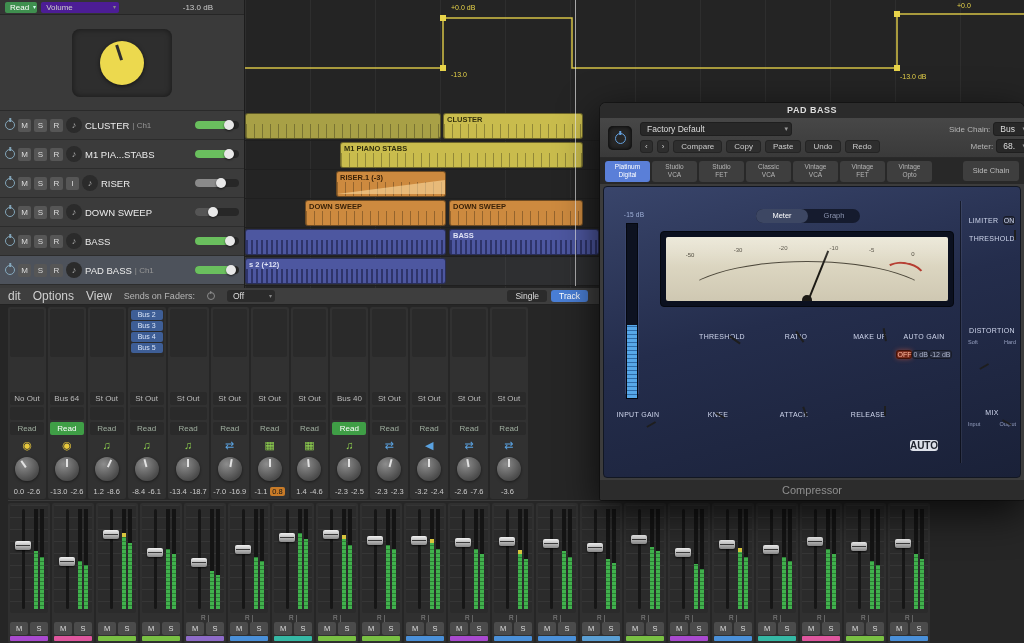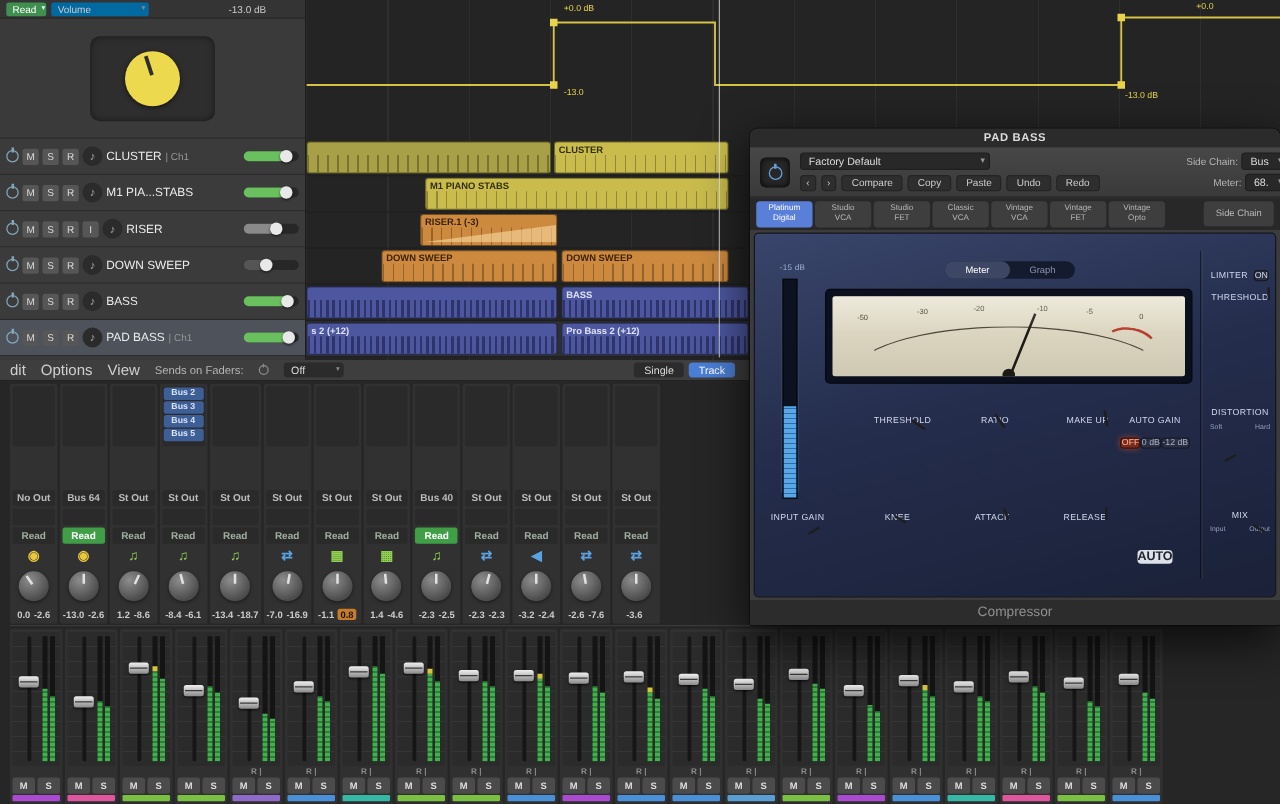--- a/index.html
+++ b/index.html
@@ -4,21 +4,21 @@
 <style>
   * { margin:0; padding:0; box-sizing:border-box; }
   html,body { width:1024px; height:643px; overflow:hidden; background:#262626;
     font-family:"Liberation Sans", sans-serif; -webkit-font-smoothing:antialiased; }
 
   
   #track-panel { position:absolute; left:0; top:0; width:245px; height:288px; background:#3a3a3a; border-right:1px solid #1d1d1d; z-index:5; }
   .tp-toolbar { height:15px; background:#343434; display:flex; align-items:center; gap:4px; padding:0 5px; border-bottom:1px solid #262626; }
   .tb-read { background:#3f8f4f; color:#fff; font-size:8px; height:11px; line-height:11px; padding:0 8px 0 5px; border-radius:2px; position:relative; }
   .tb-read::after { content:"▾"; position:absolute; right:1px; top:0; font-size:6px; color:#cfe; }
-  .tb-dd { background:#0369a1; color:#ccc; font-size:8px; height:11px; line-height:11px; padding:0 12px 0 5px; border-radius:2px; position:relative; min-width:78px; }
+  .tb-dd { background:#4c1d95; color:#ccc; font-size:8px; height:11px; line-height:11px; padding:0 12px 0 5px; border-radius:2px; position:relative; min-width:78px; }
   .tb-dd::after { content:"▾"; position:absolute; right:3px; top:0; font-size:6px; color:#888; }
   .tb-val { margin-left:auto; font-size:8px; color:#ccc; padding-right:26px; }
   .tp-display { height:96px; background:#3a3a3a; display:flex; align-items:center; justify-content:center; border-bottom:1px solid #2a2a2a; }
   .knob-screen { width:100px; height:68px; background:#2e2e2e; border-radius:8px; display:flex; align-items:center; justify-content:center; box-shadow:inset 0 0 6px rgba(0,0,0,.5); }
   .big-knob { width:44px; height:44px; border-radius:50%; background:#ecd94e; position:relative; box-shadow:0 1px 4px rgba(0,0,0,.6); }
   .big-knob::after { content:""; position:absolute; left:50%; top:3px; width:3px; height:16px; margin-left:-1.5px; background:#2e2e2e; transform-origin:50% 19px; transform:rotate(-18deg); }
   .trow { height:29px; display:flex; align-items:center; gap:3px; padding:0 5px; background:#3b3b3b; border-bottom:1px solid #2c2c2c; }
   .trow.sel { background:#4d525b; }
   .pico { width:10px; height:10px; border:1.5px solid #8fb8cf; border-radius:50%; position:relative; opacity:.85; flex:0 0 auto; }
   .pico::after { content:""; position:absolute; left:50%; top:-3px; width:1.5px; height:4px; background:#8fb8cf; transform:translateX(-50%); }
@@ -55,21 +55,21 @@
   .mb-menu { font-size:12px; color:#cfcfcf; }
   .mb-label { font-size:9px; color:#b5b5b5; }
   .mb-dd { background:#2b2b2b; color:#ddd; font-size:8.5px; height:12px; line-height:12px; border-radius:3px; padding:0 14px 0 6px; position:relative; min-width:48px; }
   .mb-dd::after { content:"▾"; position:absolute; right:3px; top:0; font-size:6px; color:#888; }
   .mb-right { margin-left:auto; margin-right:428px; display:flex; gap:4px; }
   .pill { height:12px; line-height:12px; font-size:8.5px; color:#ddd; background:#2b2b2b; border-radius:3px; padding:0 8px; }
   .pill.blue { background:#4a7fd6; color:#fff; }
   .pico.mini { width:8px; height:8px; border-color:#9a9a9a; } .pico.mini::after { background:#9a9a9a; height:3px; top:-2.5px; }
 
   
-  #mixer { position:absolute; left:0; top:305px; width:855px; bottom:0; background:#262626;font-weight:bold; }
+  #mixer { position:absolute; left:0; top:305px; width:855px; bottom:0; background:#262626; }
   #mx-top { position:absolute; top:2px; left:8px; right:8px; height:192px; display:grid; grid-template-columns:repeat(21,1fr); gap:2px; }
   .ch { display:flex; flex-direction:column; gap:2px; background:#313131; padding:2px; border-radius:2px; }
   .sends { height:48px; background:#2a2a2a; border-radius:2px; display:flex; flex-direction:column; gap:1px; padding:1px; }
   .send { height:10px; background:#3e5e96; color:#d8e4f8; font-size:7px; line-height:10px; text-align:center; border-radius:2px; }
   .spacer { flex:1; }
   .outb,.grp,.readb { height:13px; background:#2a2a2a; border-radius:2px; font-size:8px; color:#bbb; text-align:center; line-height:13px; }
   .readb { color:#9fae9f; }
   .readb.on { background:#3f9e46; color:#fff; }
   .iconr { height:16px; text-align:center; font-size:11px; line-height:16px; color:var(--gc,#999); }
   .pan { width:24px; height:24px; margin:2px auto; border-radius:50%; background:radial-gradient(circle at 36% 30%,#8d8d8d,#4b4b4b 72%); position:relative; box-shadow:0 1px 3px rgba(0,0,0,.5); }
@@ -300,23 +300,20 @@
     </div>
       <div class="region blue" style="--row: 4; --x: 0; --w: 201;">
       <span></span>
     </div>
       <div class="region blue" style="--row: 4; --x: 204; --w: 150;">
       <span>BASS</span>
     </div>
       <div class="region blue" style="--row: 5; --x: 0; --w: 201;">
       <span>s 2 (+12)</span>
     </div>
-      <div class="region blue" style="--row: 5; --x: 204; --w: 150;">
-      <span>Pro Bass 2 (+12)</span>
-    </div>
     </div>
   <div id="playhead"></div>
 </div>
 
 <div id="mixer-bar">
   <span class="mb-menu">dit</span>
   <span class="mb-menu">Options</span>
   <span class="mb-menu">View</span>
   <span class="mb-label">Sends on Faders:</span>
   <span class="pico mini"></span>

